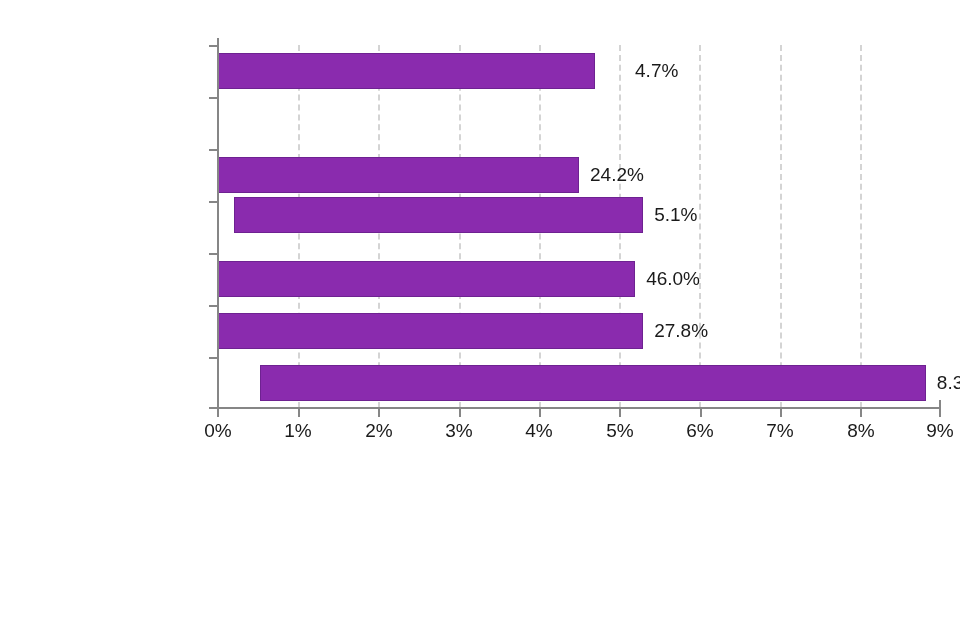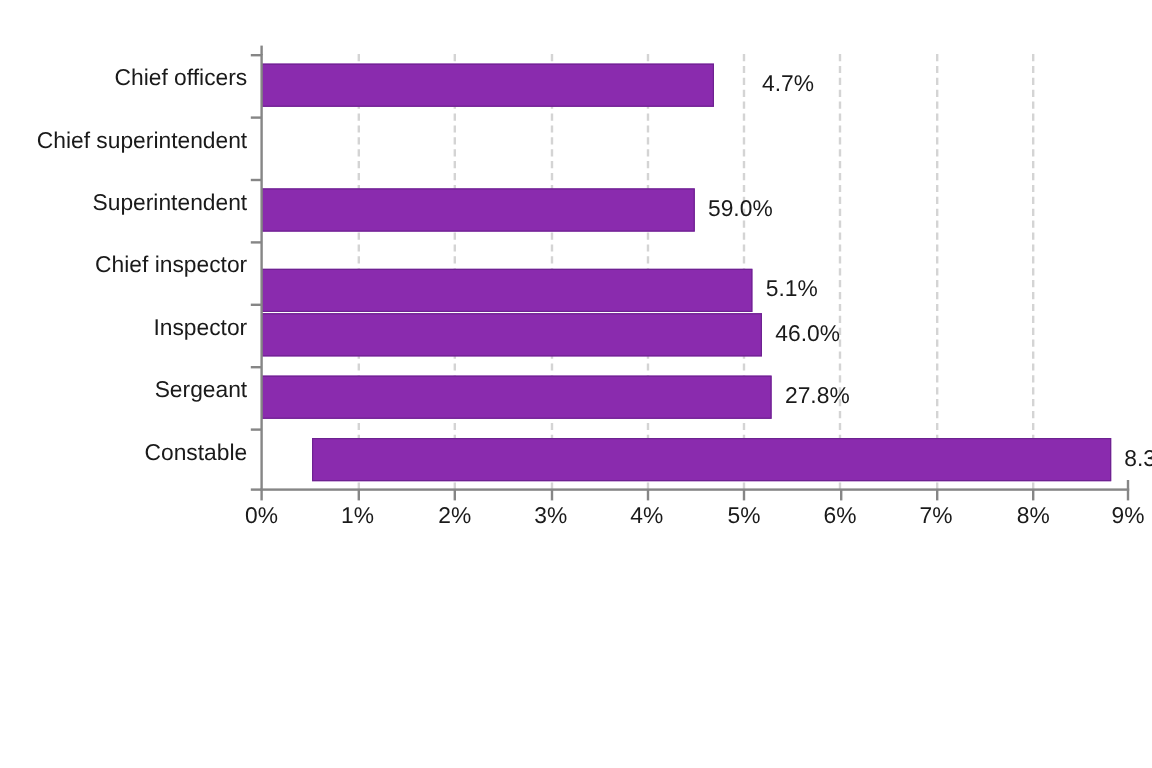--- a/index.html
+++ b/index.html
@@ -147,52 +147,43 @@
     text-align: center;
     transform: translateX(-50%);
     white-space: nowrap;
   }
 </style>
 </head>
 <body>
 
 <div id="chart-root">
 
-  <div class="cat-labels">
-    <div class="cat-label" style="top:10px;">Chief officers</div>
-    <div class="cat-label" style="top:62px;">Chief superintendent</div>
-    <div class="cat-label" style="top:114px;">Superintendent</div>
-    <div class="cat-label" style="top:166px;">Chief inspector</div>
-    <div class="cat-label" style="top:218px;">Inspector</div>
-    <div class="cat-label" style="top:270px;">Sergeant</div>
-    <div class="cat-label" style="top:322px;">Constable</div>
-  </div>
 
   <div class="plot-area">
     <div class="gridlines">
       <div class="gridline" style="left:80.2px;"></div>
       <div class="gridline" style="left:160.4px;"></div>
       <div class="gridline" style="left:240.7px;"></div>
       <div class="gridline" style="left:320.9px;"></div>
       <div class="gridline" style="left:401.1px;"></div>
       <div class="gridline" style="left:481.3px;"></div>
       <div class="gridline" style="left:561.6px;"></div>
       <div class="gridline" style="left:641.8px;"></div>
     </div>
 
     <div class="bars-layer">
       <div class="bar-row" style="top:0px;">
         <div class="bar" style="width: 377.044px;"></div>
         <div class="bar-value" style="left: 377.044px; padding-left: 40px;">4.7%</div>
       </div>
       <div class="bar-row" style="top:104px;">
         <div class="bar" style="width:361.0px;"></div>
-        <div class="bar-value" style="left:361.0px;">59.0%</div>
-      </div>
-      <div class="bar-row" style="top:171px;">
+        <div class="bar-value" style="left:361.0px;">24.2%</div>
+      </div>
+      <div class="bar-row" style="top:144px;margin-left:16px;">
         <div class="bar" style="width: 409.133px;"></div>
         <div class="bar-value" style="left: 409.133px;">5.1%</div>
       </div>
       <div class="bar-row" style="top:208px;">
         <div class="bar" style="width: 417.156px;"></div>
         <div class="bar-value" style="left: 417.156px;">46.0%</div>
       </div>
       <div class="bar-row" style="top:260px;">
         <div class="bar" style="width: 425.178px;"></div>
         <div class="bar-value" style="left: 425.178px;">27.8%</div>

